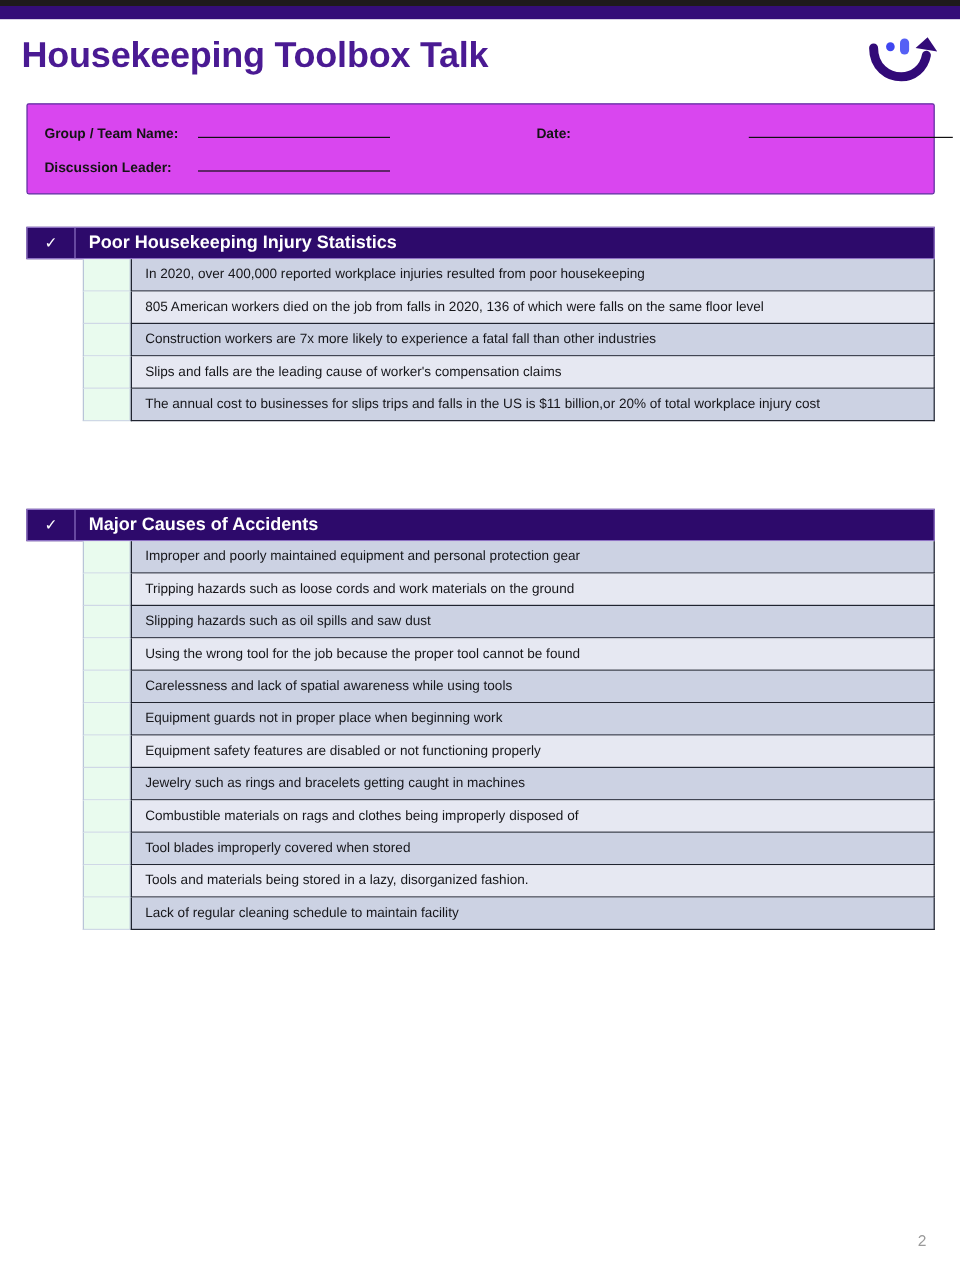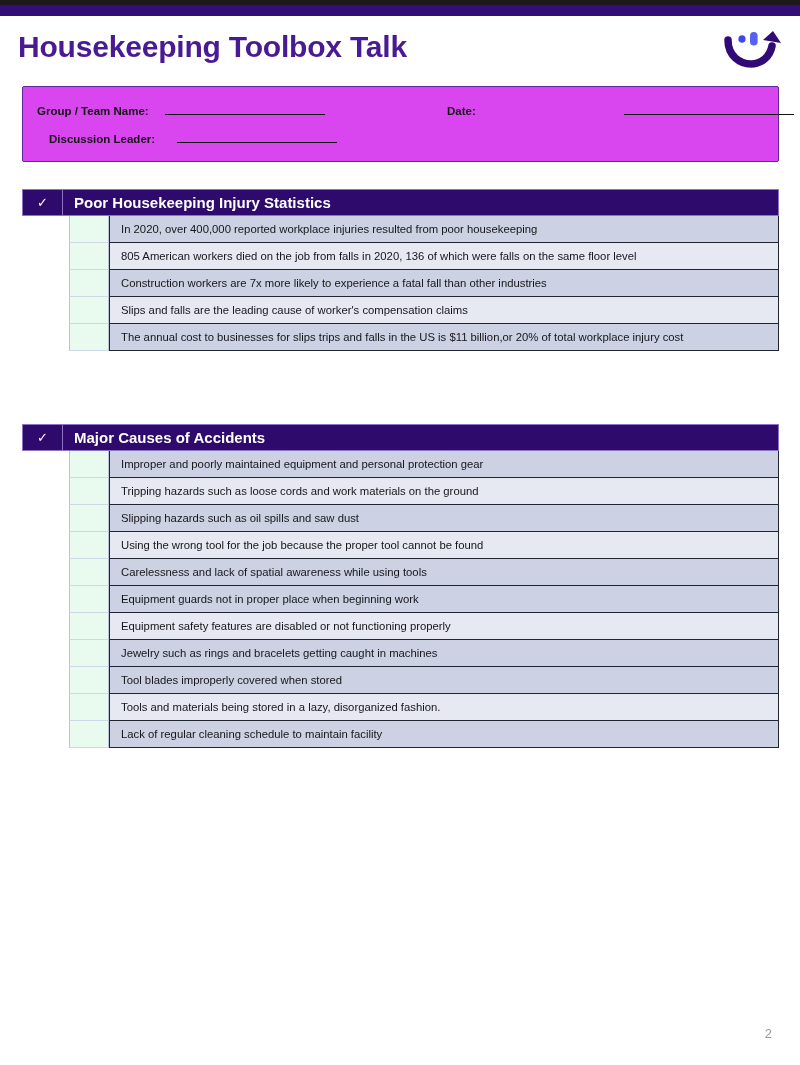--- a/index.html
+++ b/index.html
@@ -72,21 +72,21 @@
   }
   .info-row {
     position: absolute;
     display: flex;
     align-items: baseline;
     font-size: 11.5px;
     font-weight: bold;
     color: #141414;
   }
   .info-row.r1 { left: 14px; top: 16px; }
-  .info-row.r2 { left: 14px; top: 44px; margin-left: 12px; }
+  .info-row.r2 { left: 14px; top: 44px; }
   .info-row.date { left: 396px; top: 16px; margin-left: 28px; }
 
   .field-label { white-space: nowrap; }
   .field-rule {
     display: inline-block;
     border-bottom: 1.7px solid #111111;
     height: 12px;
   }
   .rule-a { width: 160px; margin-left: 16px; }
   .rule-b { width: 160px; margin-left: 22px; }
@@ -258,20 +258,24 @@
           <div class="txt-cell">Equipment guards not in proper place when beginning work</div>
         </div>
         <div class="t-row even">
           <div class="chk-cell"></div>
           <div class="txt-cell">Equipment safety features are disabled or not functioning properly</div>
         </div>
         <div class="t-row odd">
           <div class="chk-cell"></div>
           <div class="txt-cell">Jewelry such as rings and bracelets getting caught in machines</div>
         </div>
+        <div class="t-row even">
+          <div class="chk-cell"></div>
+          <div class="txt-cell">Combustible materials on rags and clothes being improperly disposed of</div>
+        </div>
         <div class="t-row odd">
           <div class="chk-cell"></div>
           <div class="txt-cell">Tool blades  improperly covered when stored</div>
         </div>
         <div class="t-row even">
           <div class="chk-cell"></div>
           <div class="txt-cell">Tools and materials being stored in a lazy, disorganized fashion.</div>
         </div>
         <div class="t-row odd">
           <div class="chk-cell"></div>

